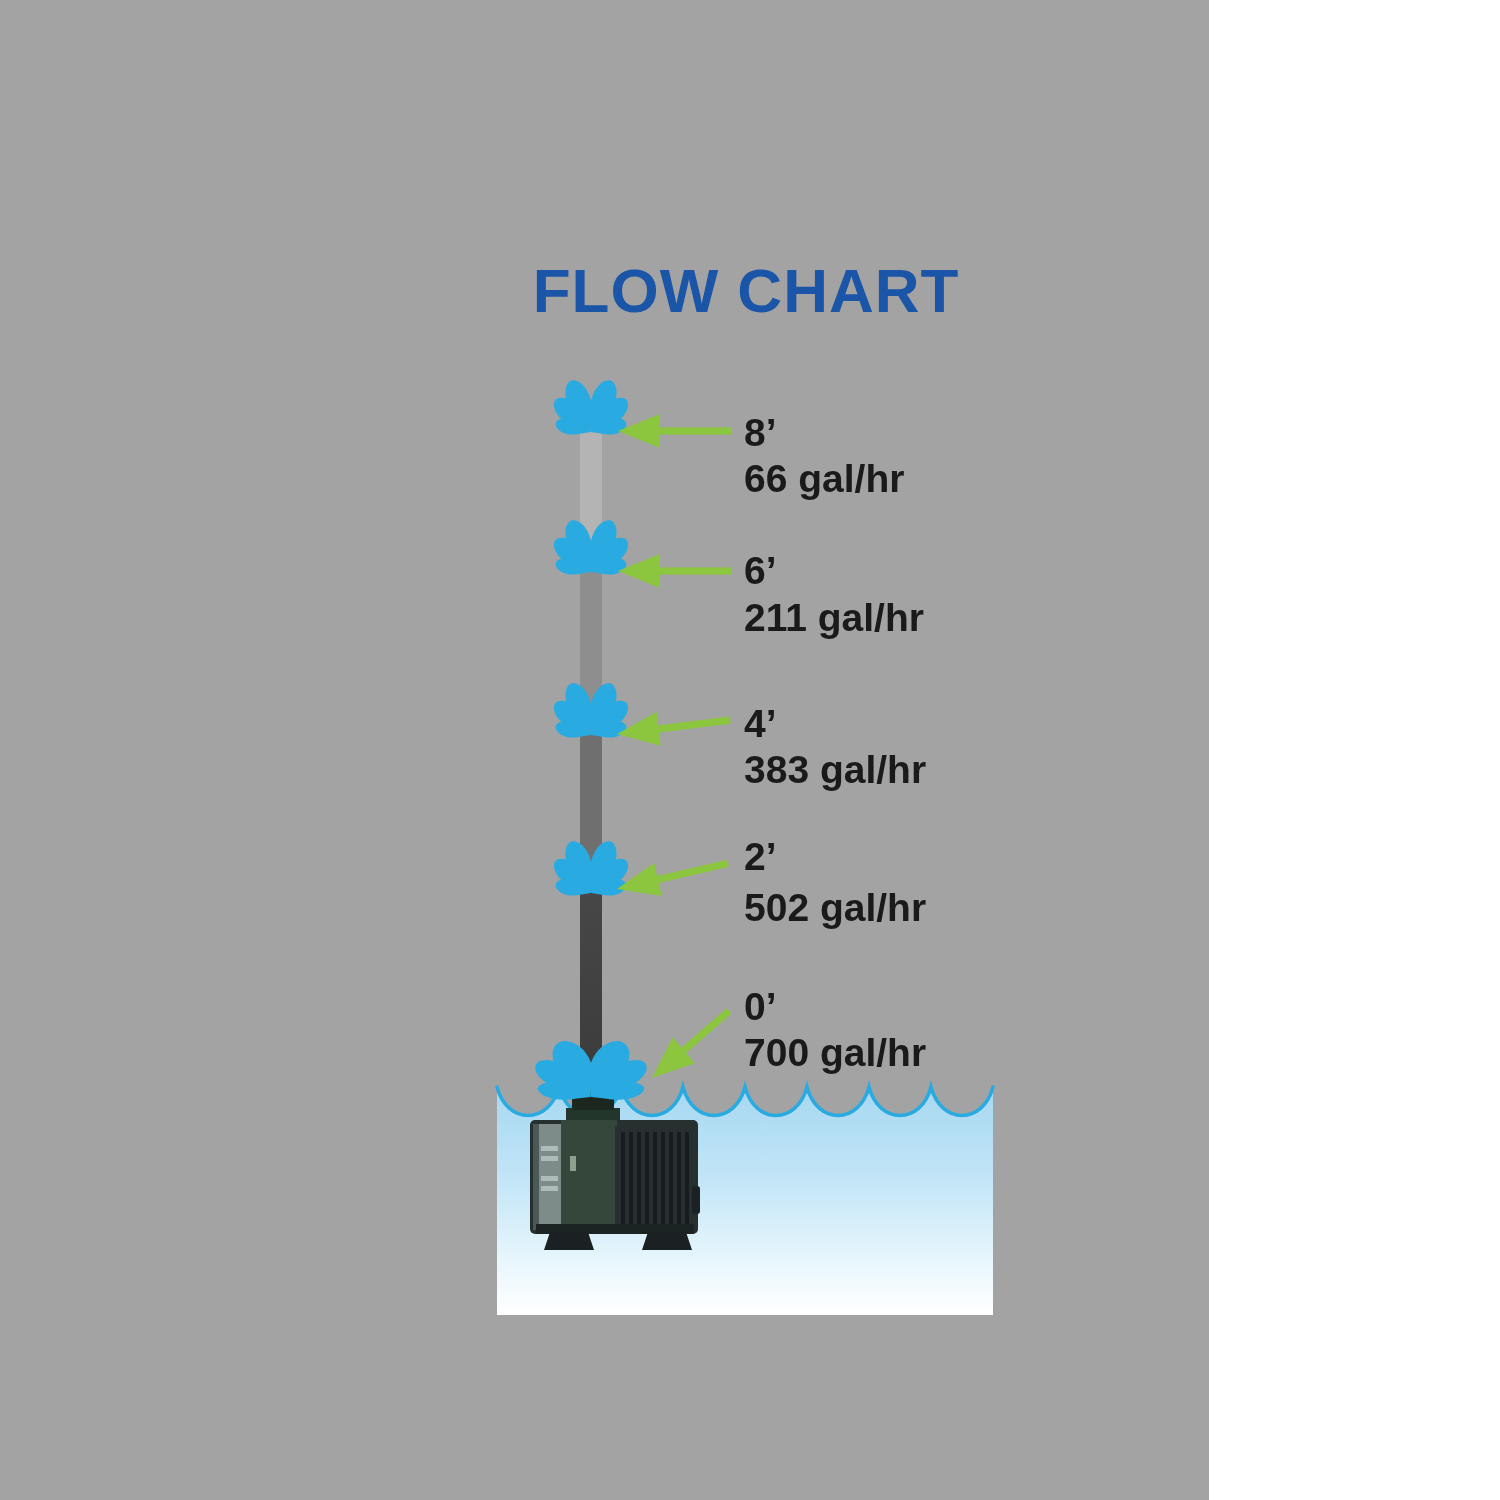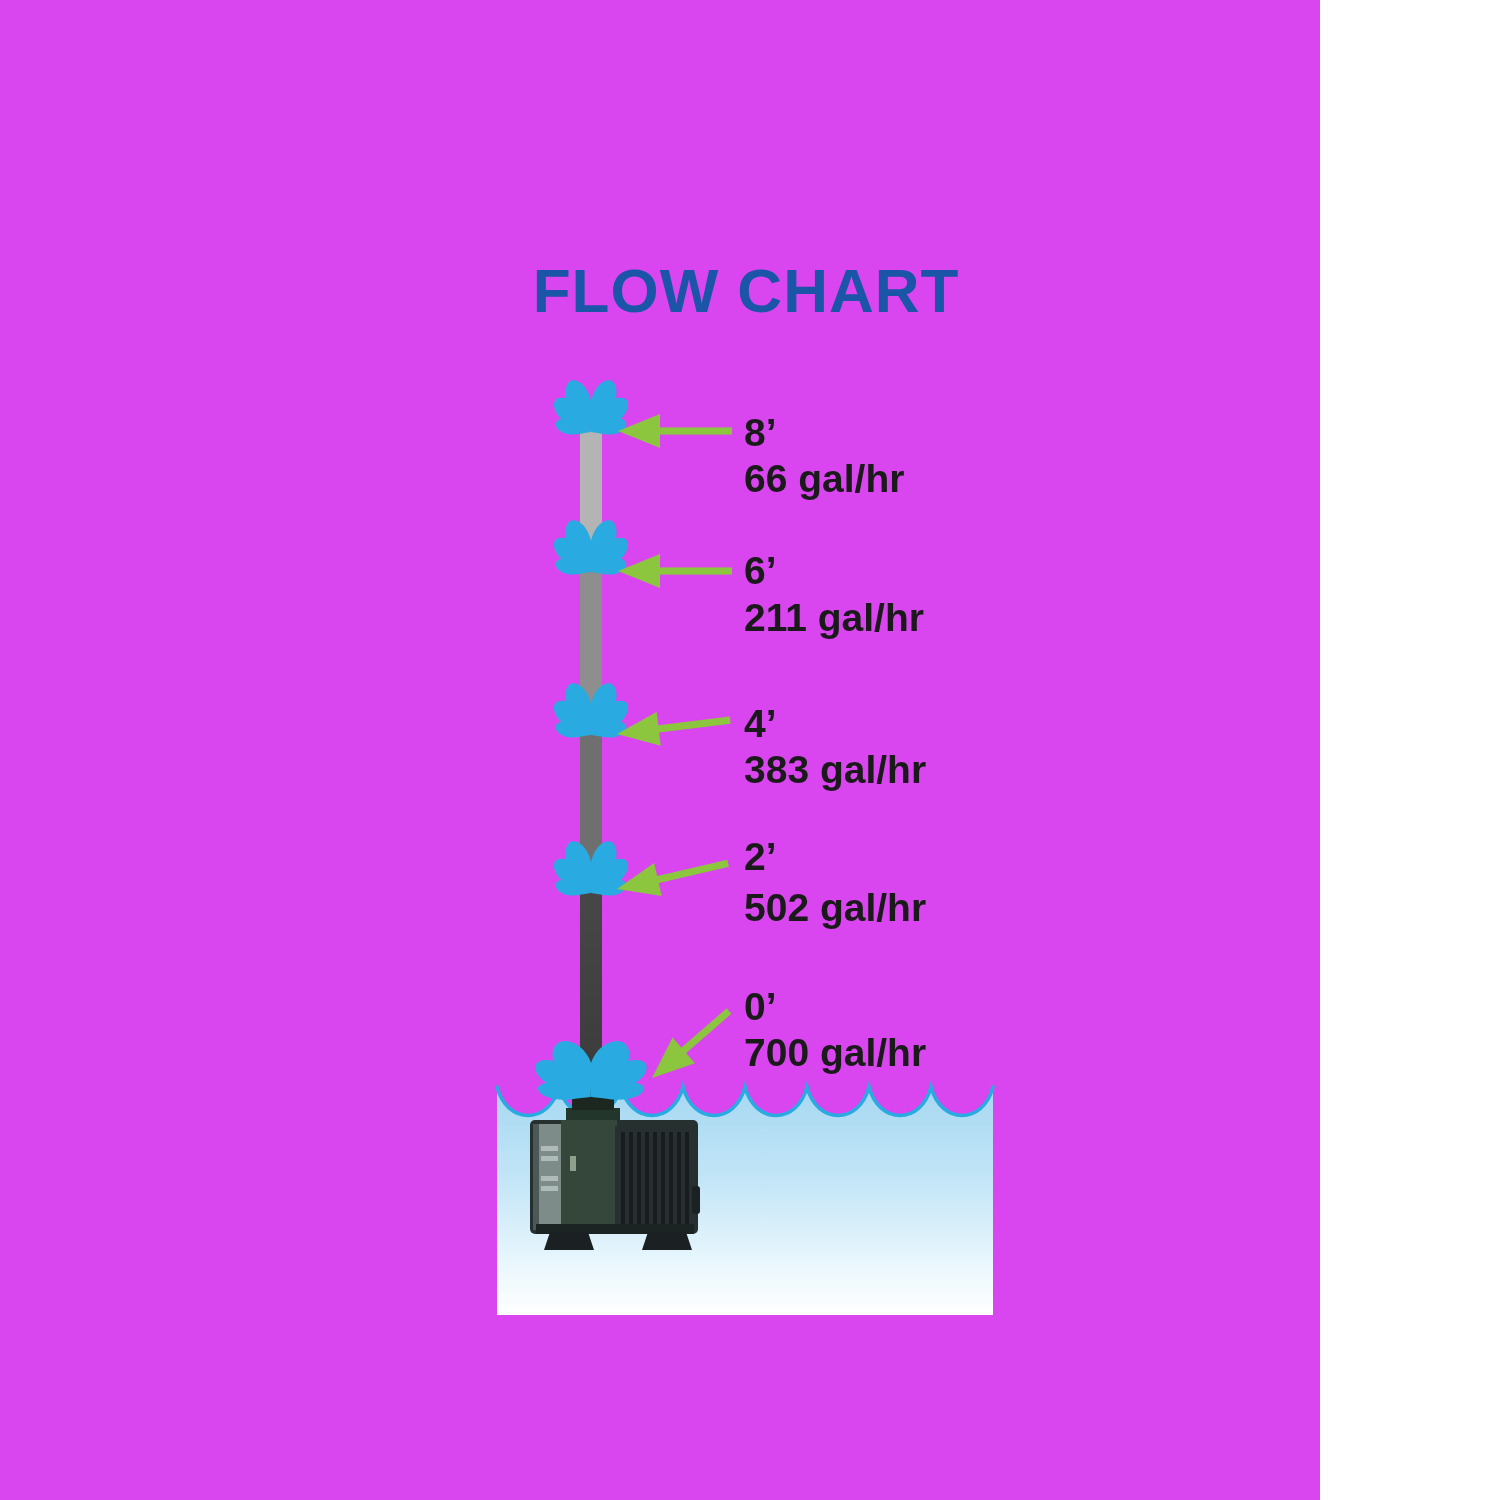--- a/index.html
+++ b/index.html
@@ -1,19 +1,19 @@
 <!DOCTYPE html>
 <html><head>
 <meta charset="utf-8">
 <style>
   html, body { margin: 0; padding: 0; background: #ffffff; }
   .canvas {
     position: relative;
-    width: 1320px; height: 1500px;
-    background: #d946ef;
+    width: 1209px; height: 1500px;
+    background: #a3a3a3;
     font-family: "Liberation Sans", sans-serif;
     overflow: hidden;
   }
   svg text { font-family: "Liberation Sans", sans-serif; }
   .title-text { font-weight: bold; letter-spacing: 1px; }
   .level-text { font-weight: bold; }
 </style>
 </head>
 <body>
 

